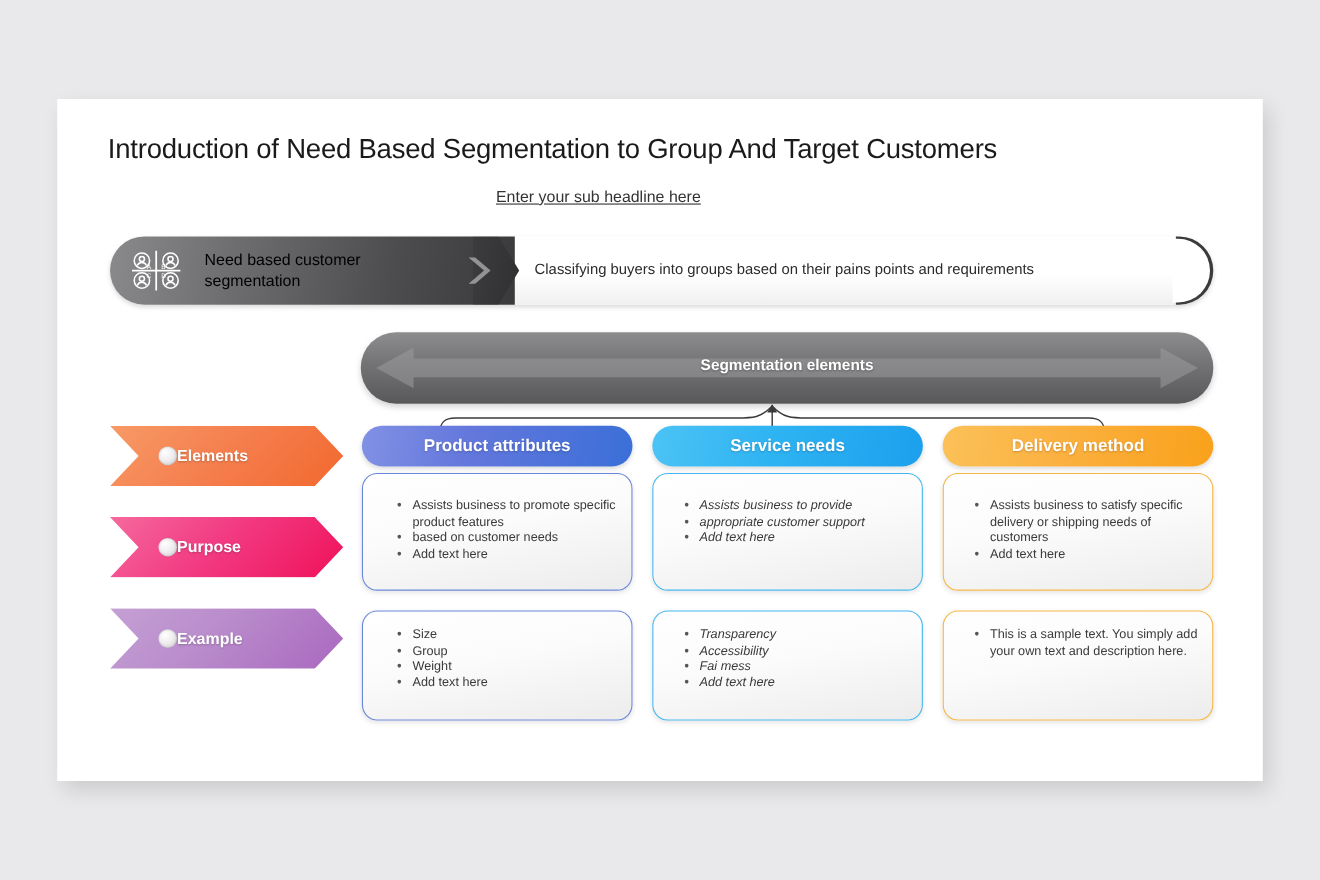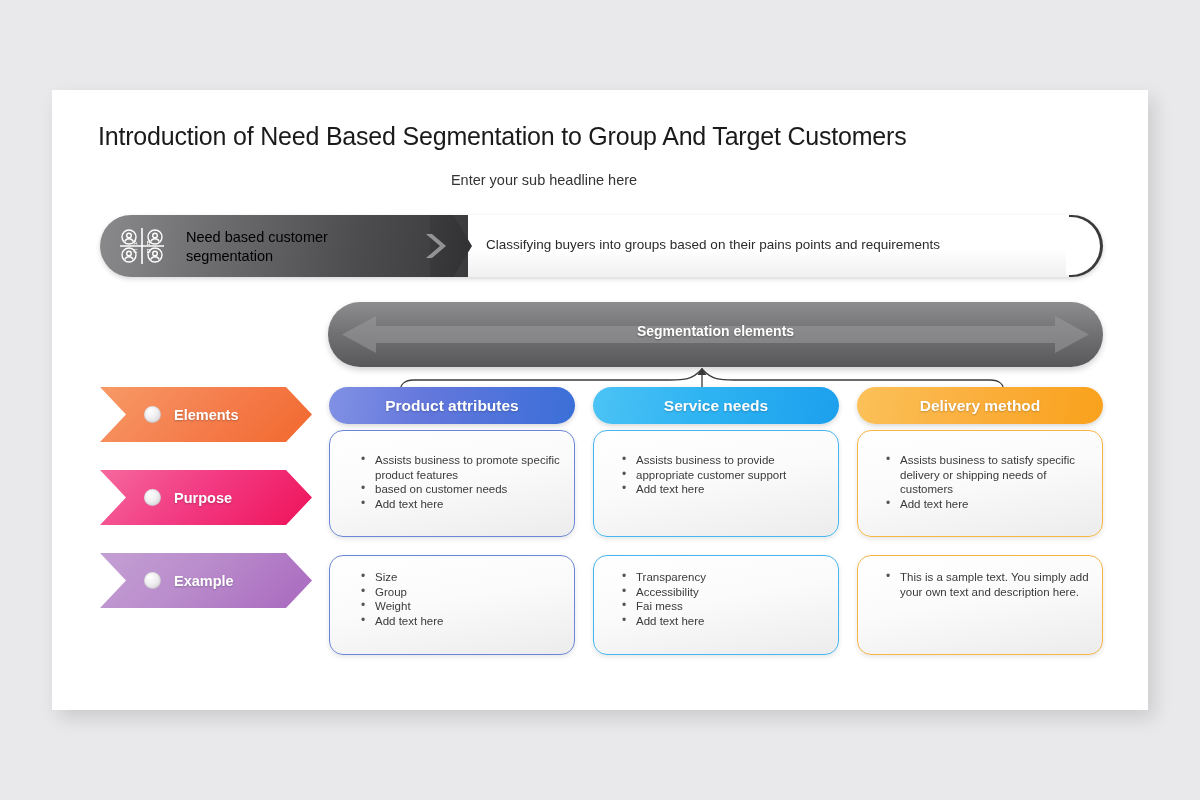--- a/index.html
+++ b/index.html
@@ -37,20 +37,21 @@
     white-space: nowrap;
   }
   #subtitle {
     position: absolute;
     left: 0;
     top: 82px;
     width: 984px;
     text-align: center;
     font-size: 14.5px;
     color: #333333;
+    text-decoration: underline;
   }
 
   
   #banner {
     position: absolute;
     left: 48px;
     top: 125px;
     width: 1003px;
     height: 62px;
   }
@@ -175,21 +176,20 @@
   }
   .rowlabel-dot {
     width: 17px;
     height: 17px;
     border-radius: 50%;
     margin-left: 44px;
     background: radial-gradient(circle at 35% 30%, #ffffff 0%, #f0eef0 45%, #cfc9cf 100%);
     box-shadow: inset 0 0 2px rgba(0,0,0,0.25);
   }
   .rowlabel-text {
-    margin-left: 13px;
     font-size: 14.5px;
     font-weight: bold;
     color: #ffffff;
     text-shadow: 0 1px 2px rgba(0,0,0,0.25);
   }
   #rowlabel-0 { top: 297px; background: linear-gradient(135deg,#f79a66 0%,#f58050 45%,#f2682e 100%); }
   #rowlabel-1 { top: 380px; background: linear-gradient(135deg,#f5699d 0%,#f23b83 45%,#ef1259 100%); }
   #rowlabel-2 { top: 463px; background: linear-gradient(135deg,#c4a0d4 0%,#b98bcb 45%,#a968bf 100%); }
 
   
@@ -245,21 +245,21 @@
     top: -1px;
     font-size: 12px;
     color: #555;
   }
 
   
   #head-0 { background: linear-gradient(100deg,#8191e4 0%,#6377dc 40%,#3a6fd8 100%); }
   #head-1 { background: linear-gradient(100deg,#4cc3f5 0%,#2eb3f2 45%,#1ca0ed 100%); }
   #head-2 { background: linear-gradient(100deg,#fbc159 0%,#fbb03f 45%,#f9a11b 100%); }
   .b-0 { border-color: #6a86d8; padding-left: 15px; }
-  .b-1 { border-color: #45b6ef; }
+  .b-1 { border-color: #45b6ef; font-style: italic; }
   .b-2 { border-color: #f6b545; }
 </style>
 </head>
 <body>
 
 <div id="slide">
 
   <div id="title">Introduction of Need Based Segmentation to Group And Target Customers</div>
   <div id="subtitle">Enter your sub headline here</div>
 

